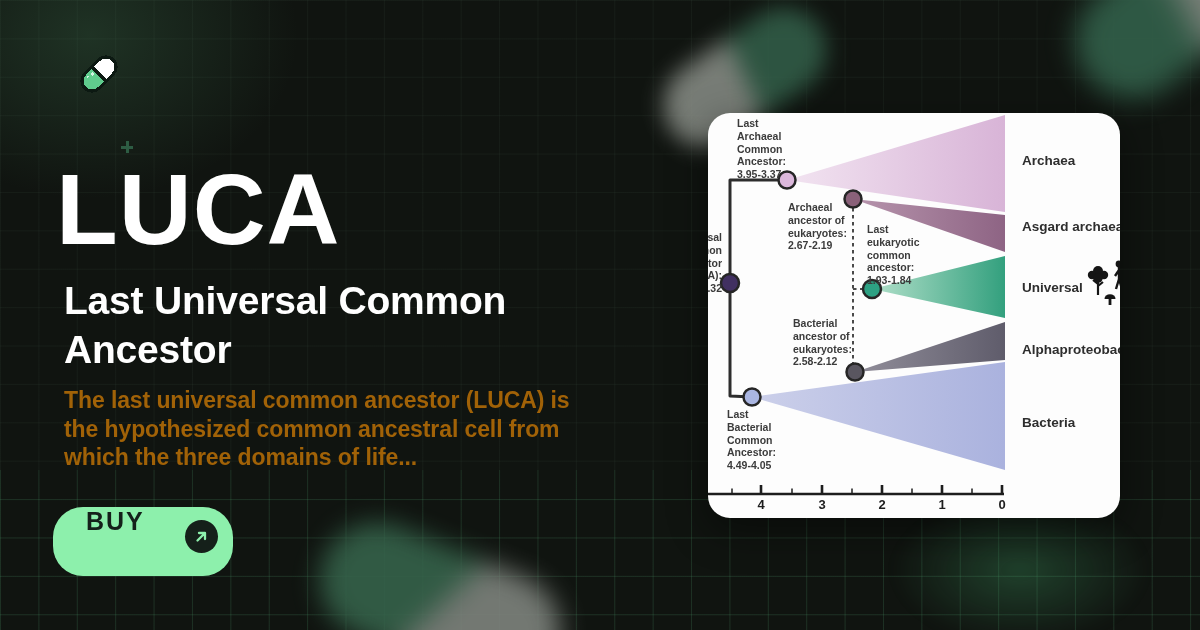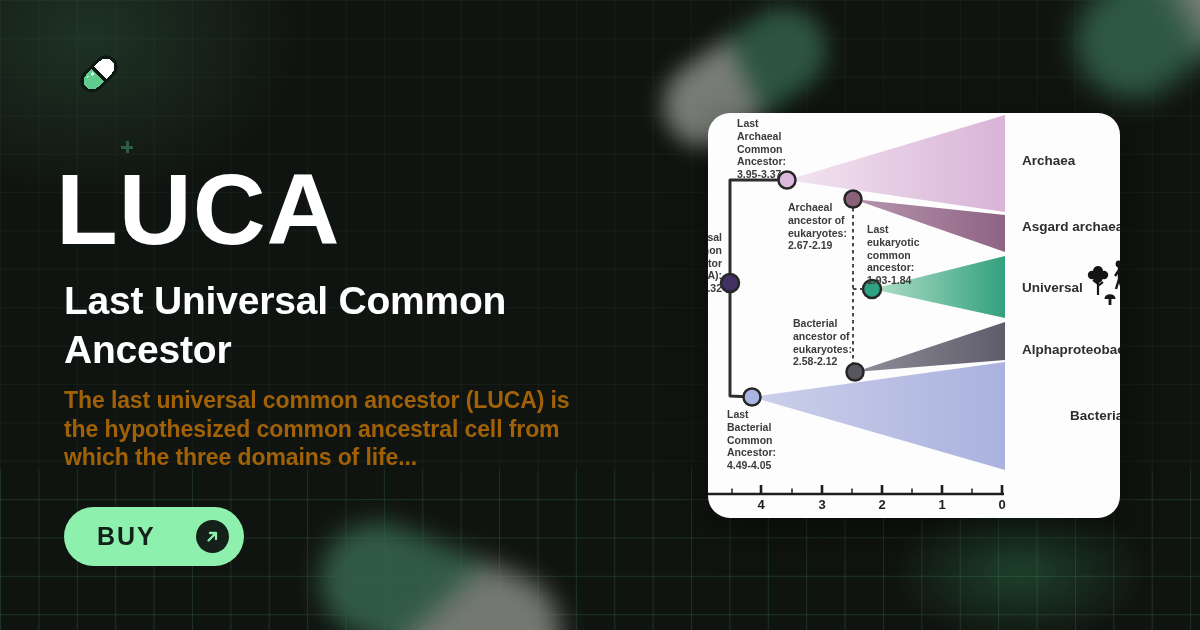--- a/index.html
+++ b/index.html
@@ -79,24 +79,24 @@
     color:#ffffff; font-size:39px; font-weight:700; line-height:49px;
     white-space:pre-line; letter-spacing:-0.2px;
   }
   .hero-desc {
     position:absolute; left:64px; top:386px; z-index:3;
     color:#a16207; font-size:23px; font-weight:700; line-height:28.5px;
     white-space:pre-line; letter-spacing:-0.1px;
   }
   
   .buy-btn {
-    position:absolute; left:64px; top:507px; z-index:3;
-    width:180px; height:59px; border-radius:30px;
+    position:absolute; left:53px; top:507px; z-index:3;
+    width:180px; height:69px; border-radius:30px;
     background:#8df0ac; border:none; cursor:pointer;
-    display:flex; align-items:center;
+    display:flex; 
   }
   .buy-label {
     margin-left:33px; font-family:"Liberation Sans", sans-serif;
     font-size:25px; font-weight:800; color:#14211a; letter-spacing:2px;
   }
   .buy-circle {
     position:absolute; right:15px; top:13px; width:33px; height:33px;
     border-radius:50%; background:#15201a;
     display:flex; align-items:center; justify-content:center;
   }
@@ -119,21 +119,21 @@
   .dlabel-bactanc { left:85px; top:204px; }
   .dlabel-lbca { left:19px; top:295px; }
   .taxon {
     position:absolute; left:314px; font-size:13.5px; font-weight:700;
     color:#2e2e2e; white-space:nowrap;
   }
   .taxon-archaea { top:40px;text-align:center; }
   .taxon-asgard { top:106px; }
   .taxon-eukaryotes { top:167px; }
   .taxon-alpha { top:229px; }
-  .taxon-bacteria { top:295px;margin-left:48px; }
+  .taxon-bacteria { top:302px; }
   .axis-num {
     position:absolute; top:384px; width:20px; text-align:center;
     font-size:13px; font-weight:700; color:#1d1d1d;
   }
 </style>
 </head>
 <body>
 
 <div class="bg-grid"></div>
 <div class="bg-grid-green"></div>

